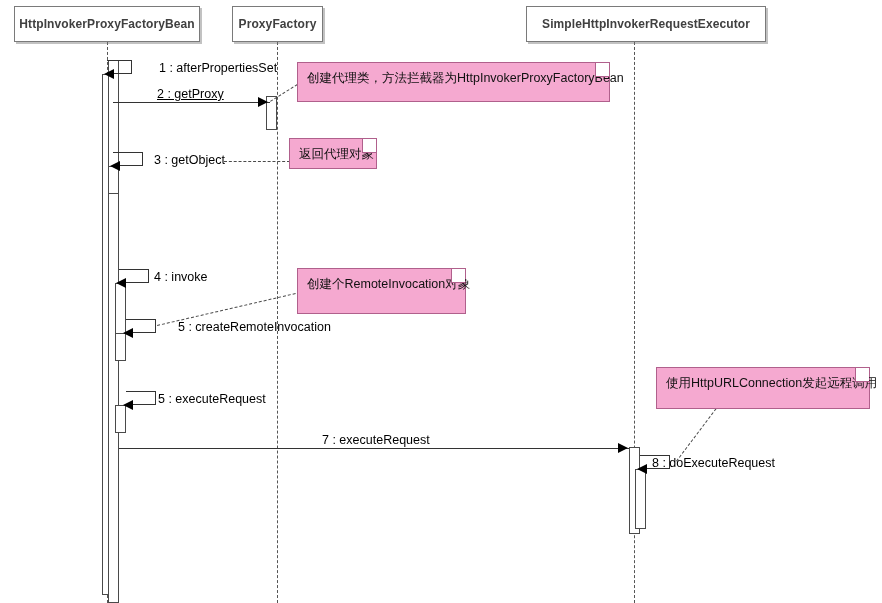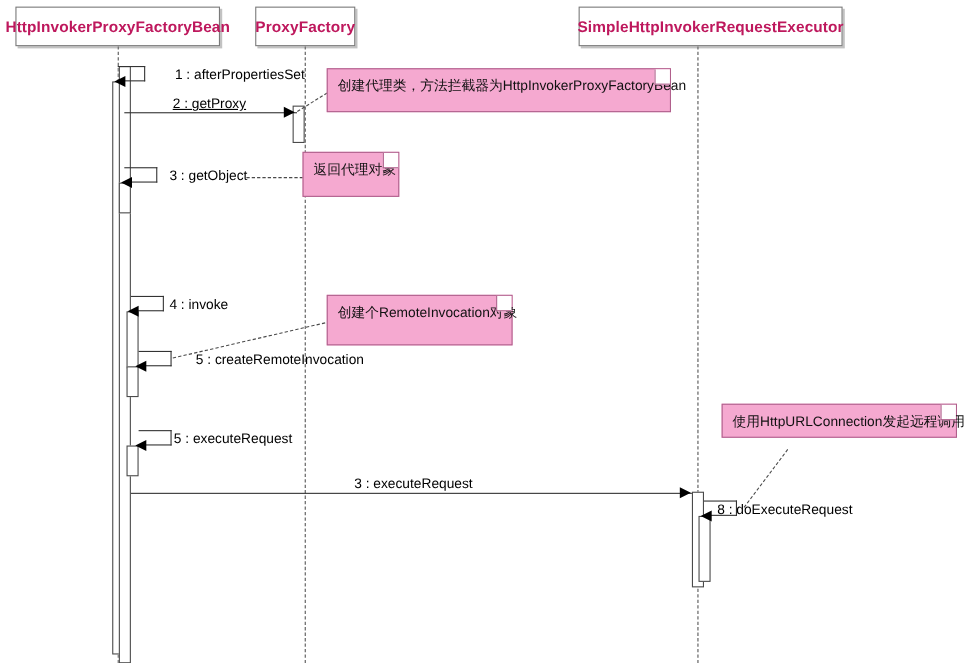--- a/index.html
+++ b/index.html
@@ -23,22 +23,22 @@
   .participant {
     position: absolute;
     box-sizing: border-box;
     background: #ffffff;
     border: 1px solid #7a7a7a;
     box-shadow: 2px 2px 0 rgba(120,120,120,0.45);
     display: flex;
     align-items: center;
     justify-content: center;
     font-weight: bold;
-    font-size: 14px;
-    color: #be185d;
+    font-size: 12px;
+    color: #404040;
     letter-spacing: 0.1px;
     white-space: nowrap;
   }
   
   .lifeline {
     position: absolute;
     width: 0;
     border-left: 1px dashed #555555;
   }
   
@@ -181,44 +181,44 @@
   <div class="selfcall" style="left:126px; top:319px; width:30px; height:14px;"></div>
   <div class="arrow-left" style="left:123px; top:328px;"></div>
   <div class="msg-label" style="left:178px; top:320px;">5 : createRemoteInvocation</div>
 
   <div class="selfcall" style="left:126px; top:391px; width:30px; height:14px;"></div>
   <div class="arrow-left" style="left:123px; top:400px;"></div>
   <div class="msg-label" style="left:158px; top:392px;">5 : executeRequest</div>
 
   <div class="msg-line" style="left:119px; top:448px; width:510px;"></div>
   <div class="arrow-right" style="left:618px; top:443px;"></div>
-  <div class="msg-label" style="left:322px; top:433px;">3 : executeRequest</div>
+  <div class="msg-label" style="left:322px; top:433px;">7 : executeRequest</div>
 
   <div class="selfcall" style="left:640px; top:455px; width:30px; height:14px;"></div>
   <div class="arrow-left" style="left:637px; top:464px;"></div>
   <div class="msg-label" style="left:652px; top:456px;">8 : doExecuteRequest</div>
 
   <div class="note-link" style="left:270px; top:101px; width:32px; transform:rotate(-32deg);"></div>
   <div class="note" style="left:297px; top:62px; width:313px; height:40px;">
     <span>创建代理类，方法拦截器为HttpInvokerProxyFactoryBean</span>
     <span class="note-fold"></span>
   </div>
 
   <div class="note-link" style="left:224px; top:161px; width:66px;"></div>
-  <div class="note" style="left:275px; top:138px; width:88px; height:41px;">
+  <div class="note" style="left:289px; top:138px; width:88px; height:31px;">
     <span>返回代理对象</span>
     <span class="note-fold"></span>
   </div>
 
   <div class="note-link" style="left:157px; top:325px; width:162px; transform:rotate(-13deg);"></div>
   <div class="note" style="left:297px; top:268px; width:169px; height:46px;">
     <span>创建个RemoteInvocation对象</span>
     <span class="note-fold"></span>
   </div>
 
   <div class="note-link" style="left:676px; top:461px; width:66px; transform:rotate(-53deg);"></div>
-  <div class="note" style="left:656px; top:367px; width:214px; height:31px;">
+  <div class="note" style="left:656px; top:367px; width:214px; height:42px;">
     <span>使用HttpURLConnection发起远程调用</span>
     <span class="note-fold"></span>
   </div>
 
 
 </div>
 
 </body></html>

